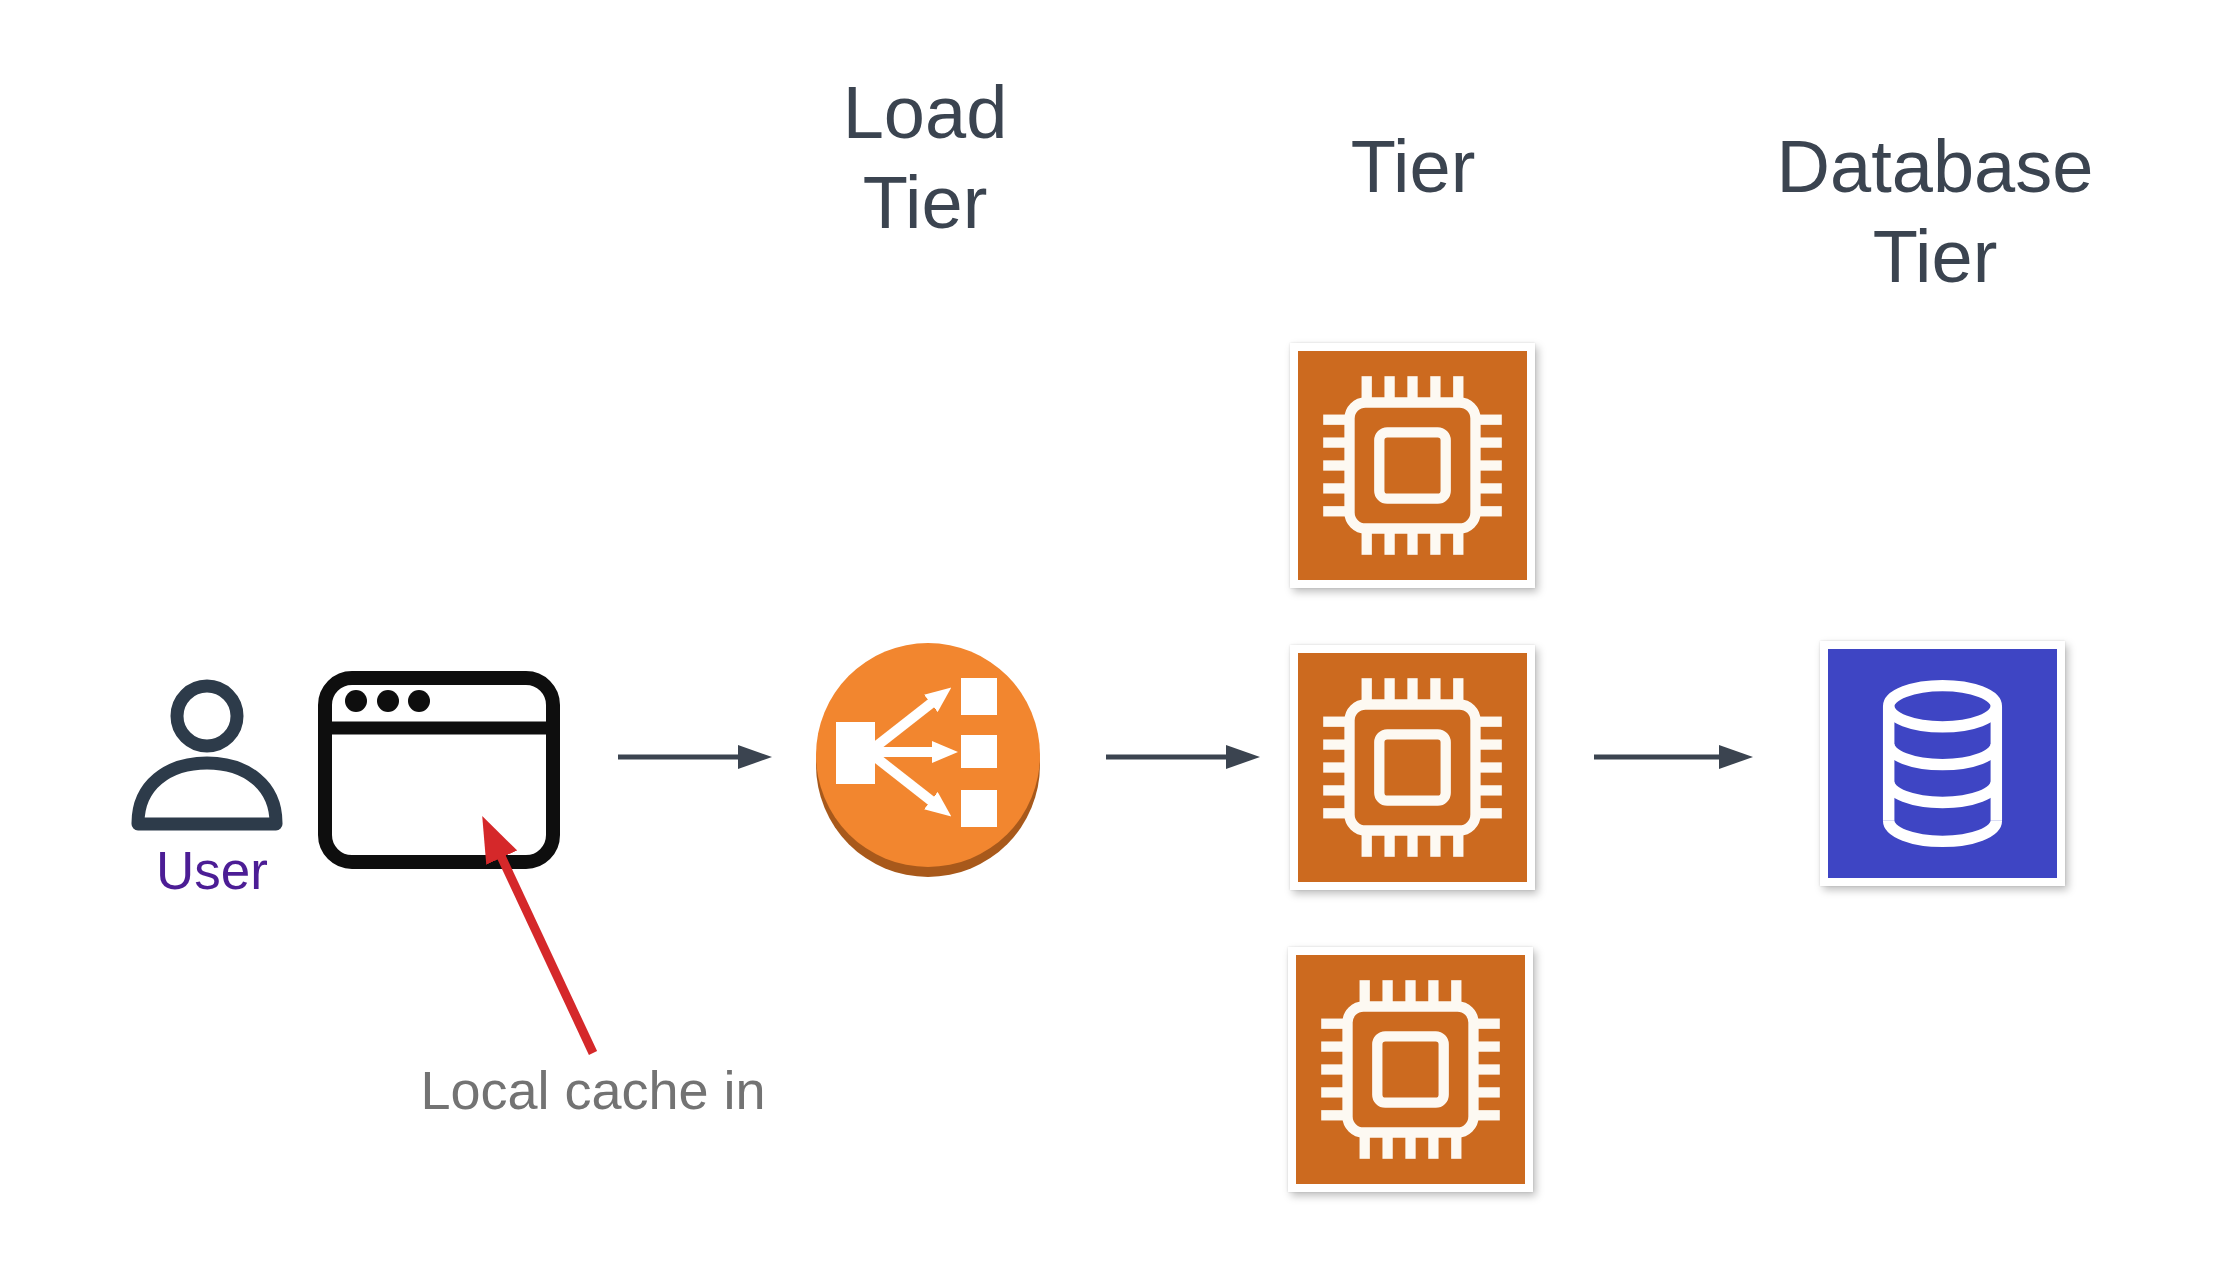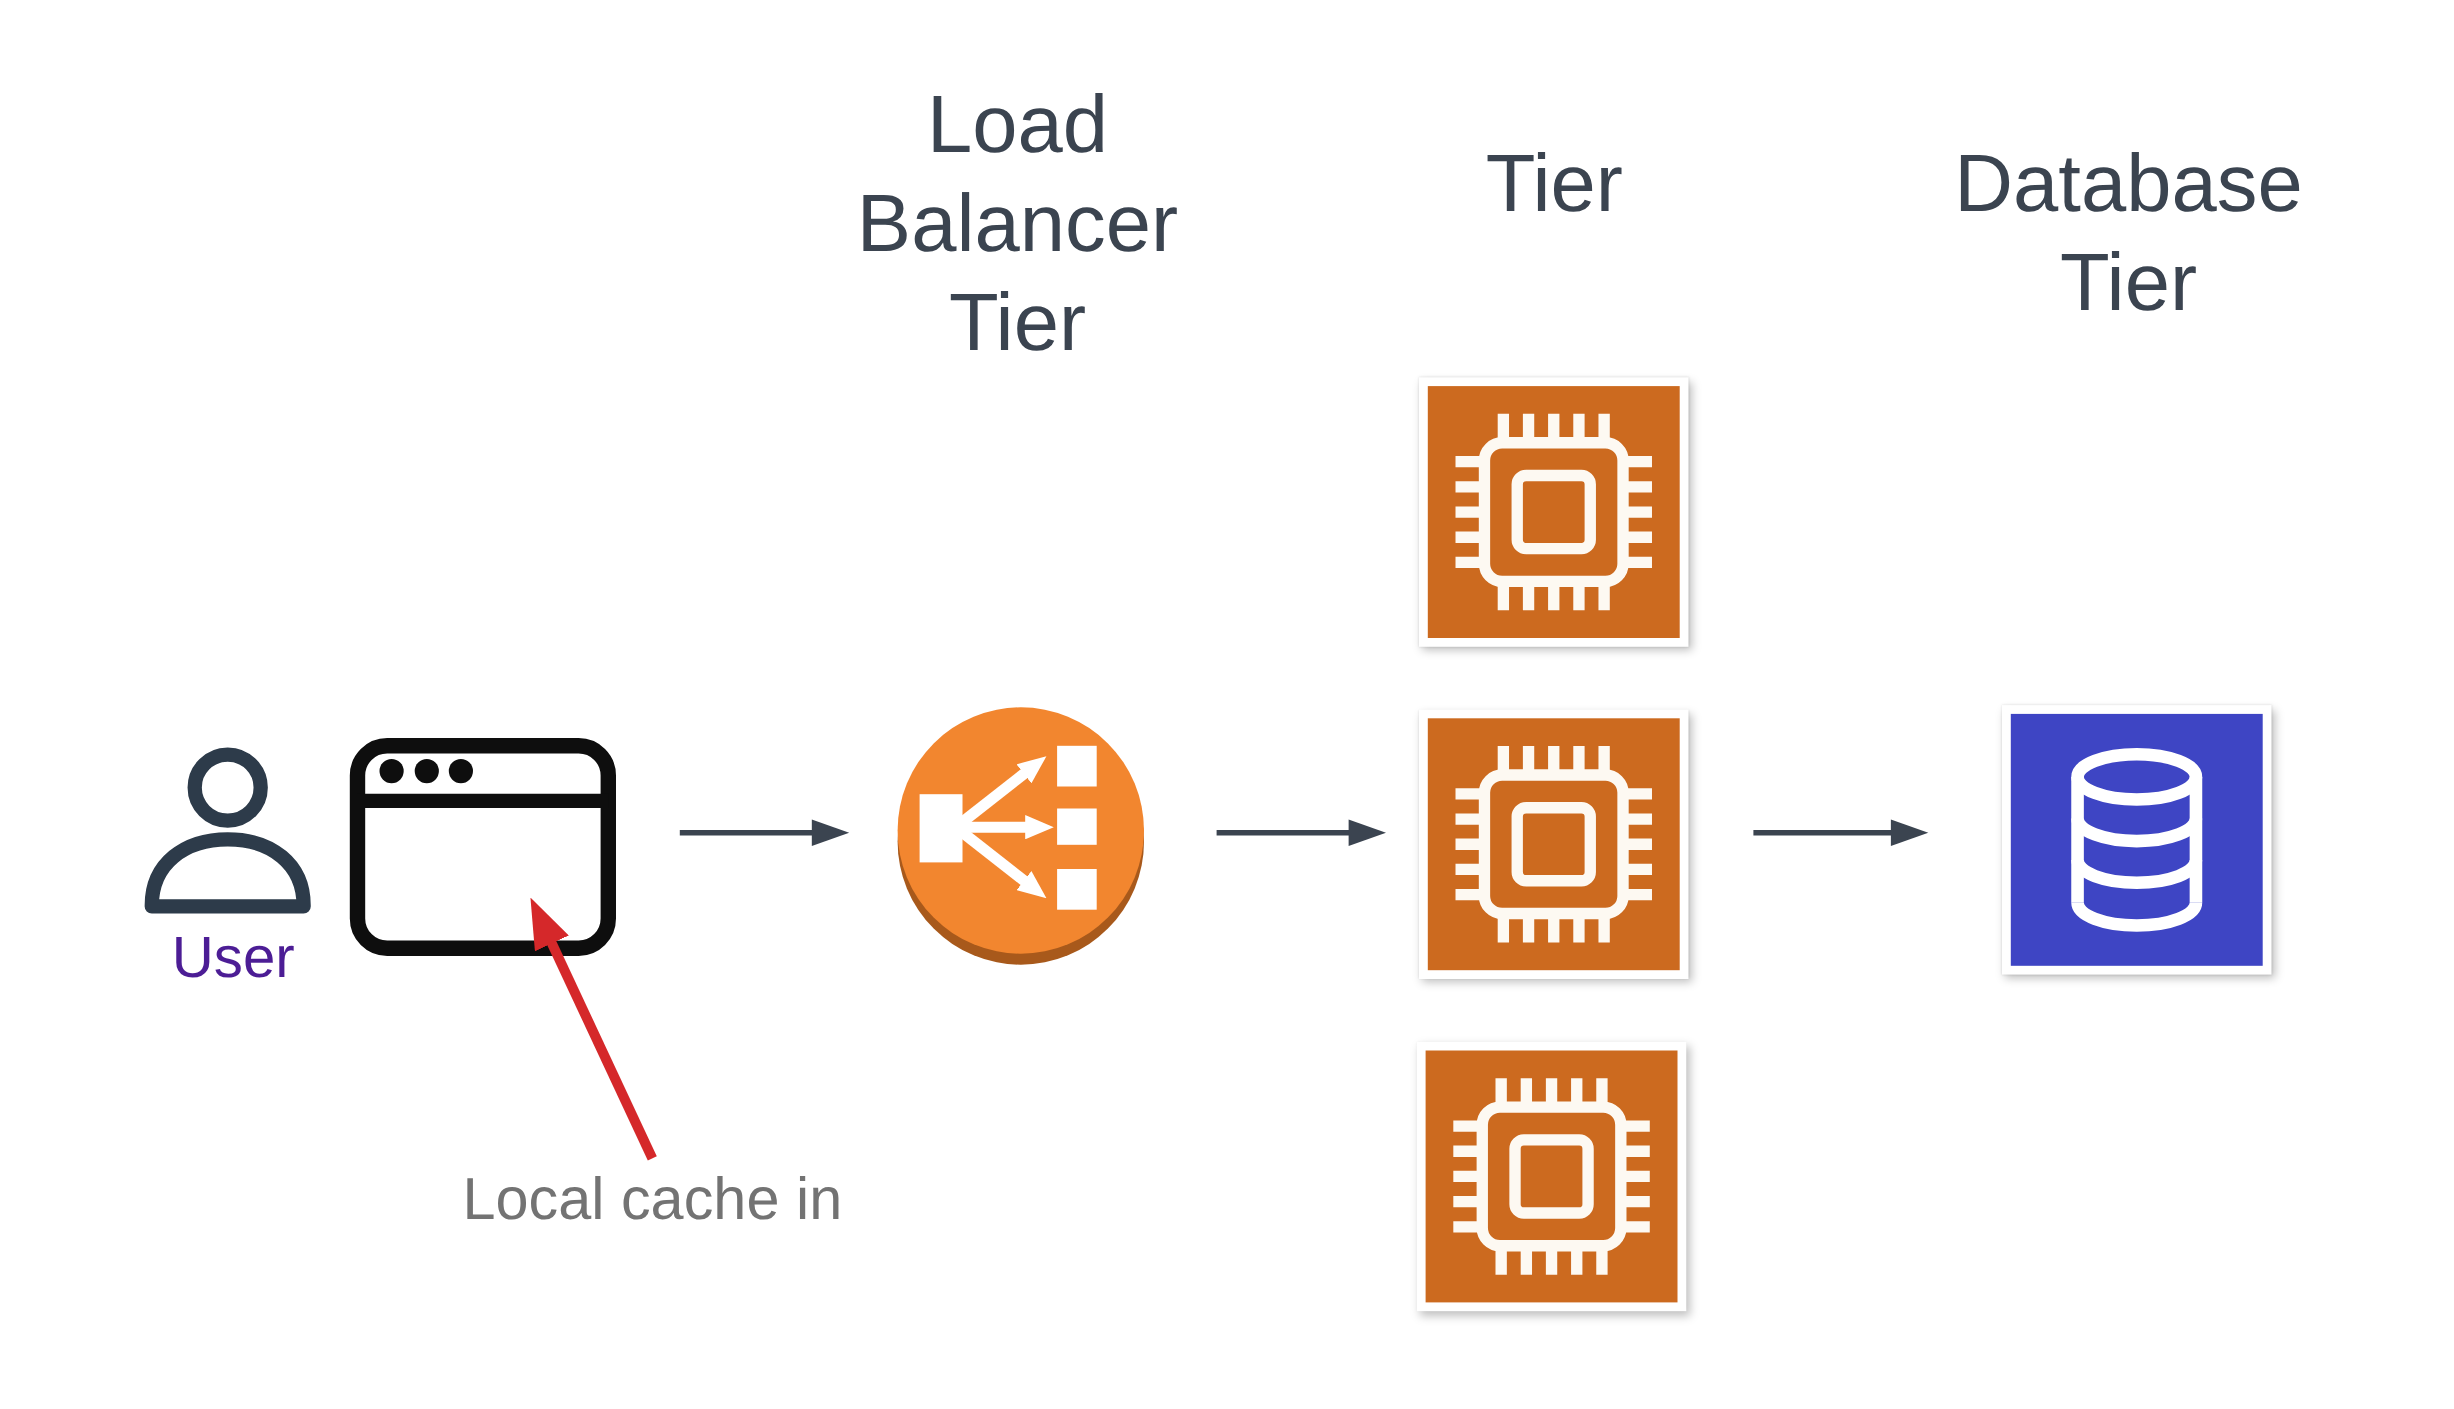--- a/index.html
+++ b/index.html
@@ -36,21 +36,20 @@
   .chip-3{left:1288px;top:947px;}
   .db-tile{left:1820px;top:641px;}
 </style>
 </head>
 <body>
 
 <div class="canvas">
 
   <div class="tier-label lb">
     <div>Load</div>
-    <div>Balancer</div>
     <div>Tier</div>
   </div>
   <div class="tier-label app">
     <div>Tier</div>
   </div>
   <div class="tier-label db">
     <div>Database</div>
     <div>Tier</div>
   </div>
 

